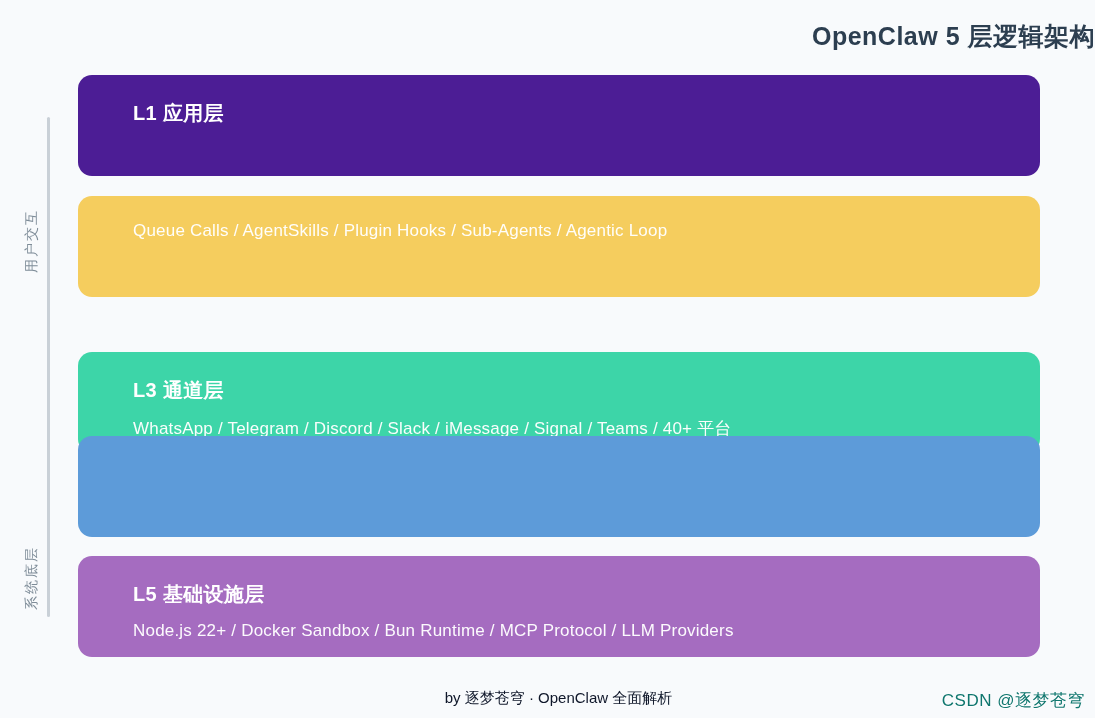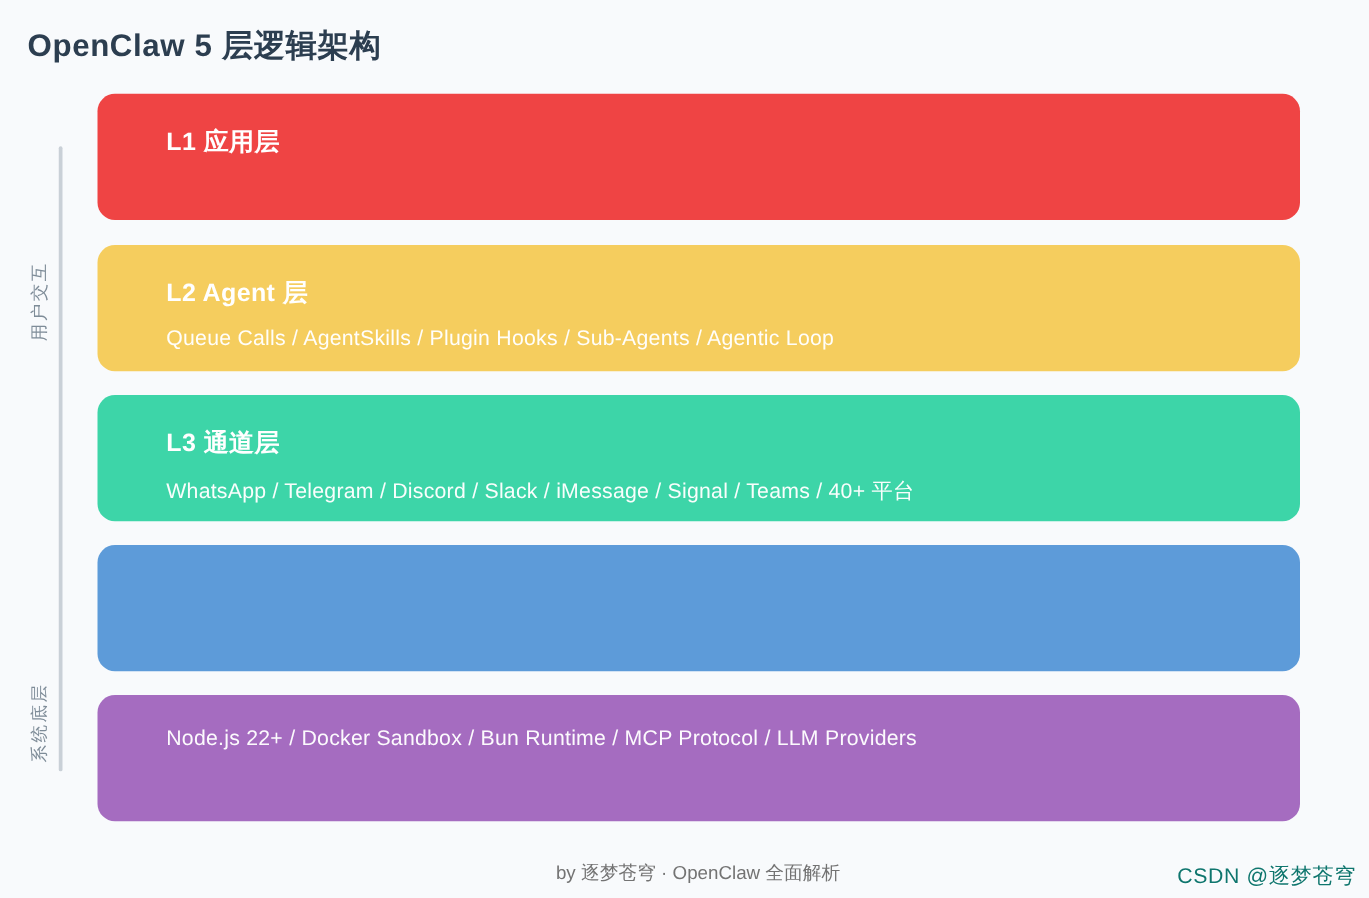--- a/index.html
+++ b/index.html
@@ -8,21 +8,21 @@
     background: #F8FAFC;
     font-family: "Liberation Sans", "DejaVu Sans", sans-serif;
     position: relative;
     overflow: hidden;
   }
   .stage { position: absolute; inset: 0; }
 
   .page-title {
     position: absolute;
     left: 22px; right: 0; top: 20px;
-    text-align: left;
+    text-align: right;
     font-size: 25px;
     font-weight: 800;
     color: #2C3E50;
     letter-spacing: 0.5px;
   }
 
   .side-line {
     position: absolute;
     left: 47px; top: 117px;
     width: 3px; height: 500px;
@@ -68,21 +68,21 @@
     font-weight: 400;
     color: rgba(255,255,255,0.97);
     letter-spacing: 0.2px;
   }
 
   .footer-credit {
     position: absolute;
     left: 22px; right: 0; bottom: 10px;
     text-align: center;
     font-size: 15px;
-    color: #737373;
+    color: #0f172a;
   }
   .watermark {
     position: absolute;
     right: 10px; bottom: 6px;
     font-size: 17px;
     color: #0f766e;
     text-shadow: 0 1px 1px #FFFFFF;
     letter-spacing: 0.5px;
   }
 </style>
@@ -90,43 +90,43 @@
 <body>
 
 <div class="stage">
 
   <div class="page-title">OpenClaw 5 层逻辑架构</div>
 
   <div class="side-line"></div>
   <div class="side-label top">用户交互</div>
   <div class="side-label bottom">系统底层</div>
 
-  <div class="layer l1" style="background-color: #ef4444;">
+  <div class="layer l1" style="background-color: #4c1d95;">
     <div class="layer-heading">
       <span class="tag">L1</span><span>应用层</span>
     </div>
   </div>
 
   <div class="layer l2" style="background-color: rgb(245, 205, 94);">
-    <div class="layer-heading">
-      <span class="tag">L2 Agent</span><span>层</span>
-    </div>
     <div class="layer-items">Queue Calls / AgentSkills / Plugin Hooks / Sub-Agents / Agentic Loop</div>
   </div>
 
-  <div class="layer l3" style="background-color: rgb(61, 213, 168);">
+  <div class="layer l3" style="background-color: rgb(61, 213, 168); margin-top: 36px;">
     <div class="layer-heading">
       <span class="tag">L3</span><span>通道层</span>
     </div>
     <div class="layer-items">WhatsApp / Telegram / Discord / Slack / iMessage / Signal / Teams / 40+ 平台</div>
   </div>
 
   <div class="layer l4" style="background-color: rgb(93, 155, 217);">
   </div>
 
   <div class="layer l5" style="background-color: rgb(165, 108, 192);">
+    <div class="layer-heading">
+      <span class="tag">L5</span><span>基础设施层</span>
+    </div>
     <div class="layer-items">Node.js 22+ / Docker Sandbox / Bun Runtime / MCP Protocol / LLM Providers</div>
   </div>
 
   <div class="footer-credit">by 逐梦苍穹 · OpenClaw 全面解析</div>
   <div class="watermark">CSDN @逐梦苍穹</div>
 
 </div>
 
 </body></html>

